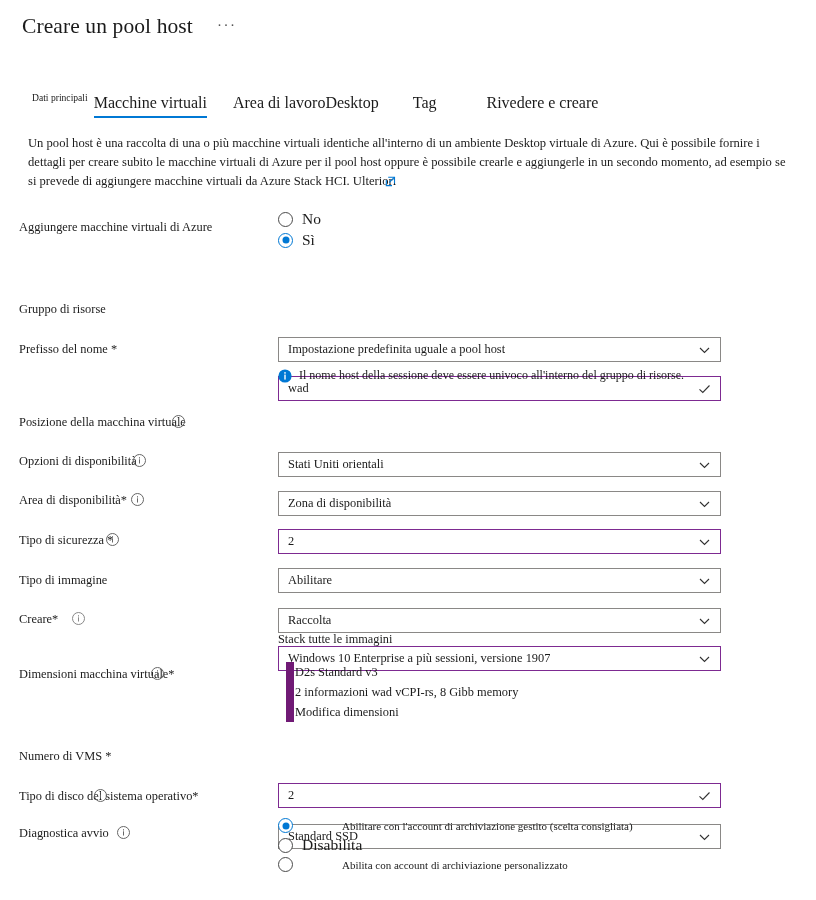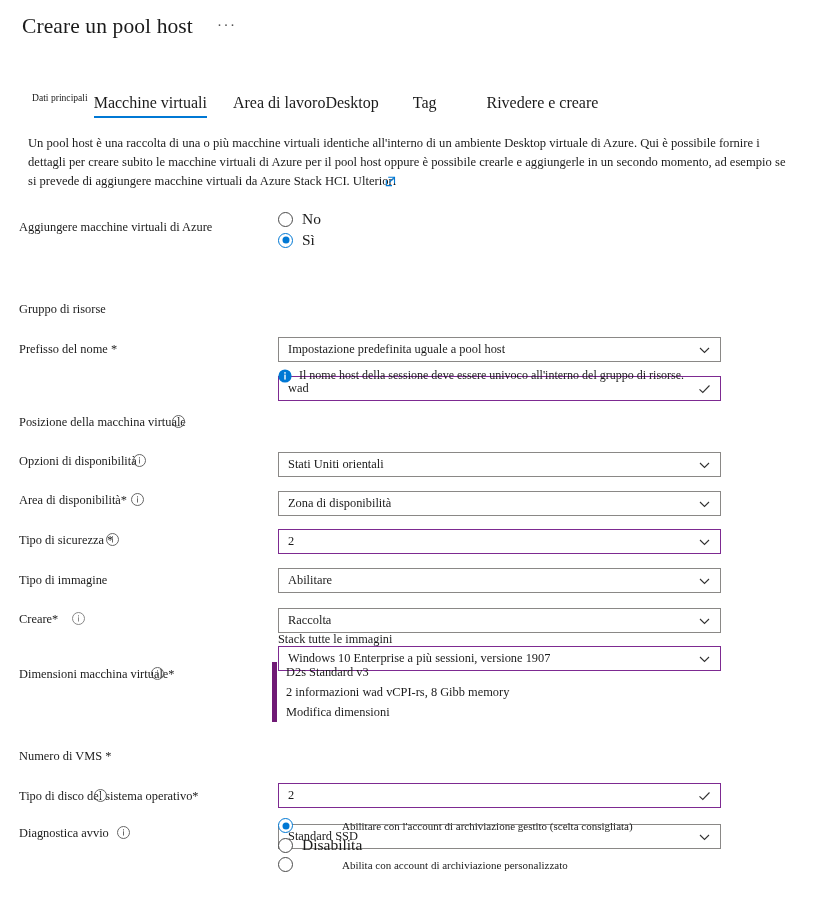--- a/index.html
+++ b/index.html
@@ -111,22 +111,22 @@
   }
   .info-filled { width: 14px; height: 14px; flex: 0 0 auto; }
 
   .sublink {
     position: absolute; left: 278px;
     font-size: 12.3px; color: #1b1b1b; cursor: pointer;
   }
 
   
   .vmsize {
-    position: absolute; left: 272px;
-    border-left: 5px solid #701a75; padding-left: 9px;
+    position: absolute; left: 286px;
+    border-left: 8px solid #701a75; padding-left: 1px;
   }
   .vmsize .ln { font-size: 12.4px; line-height: 20px; color: #1b1b1b; }
   .vmsize .ln.link { cursor: pointer; }
 </style>
 </head>
 <body>
 
 <div class="page">
 
   <div class="title-row">

